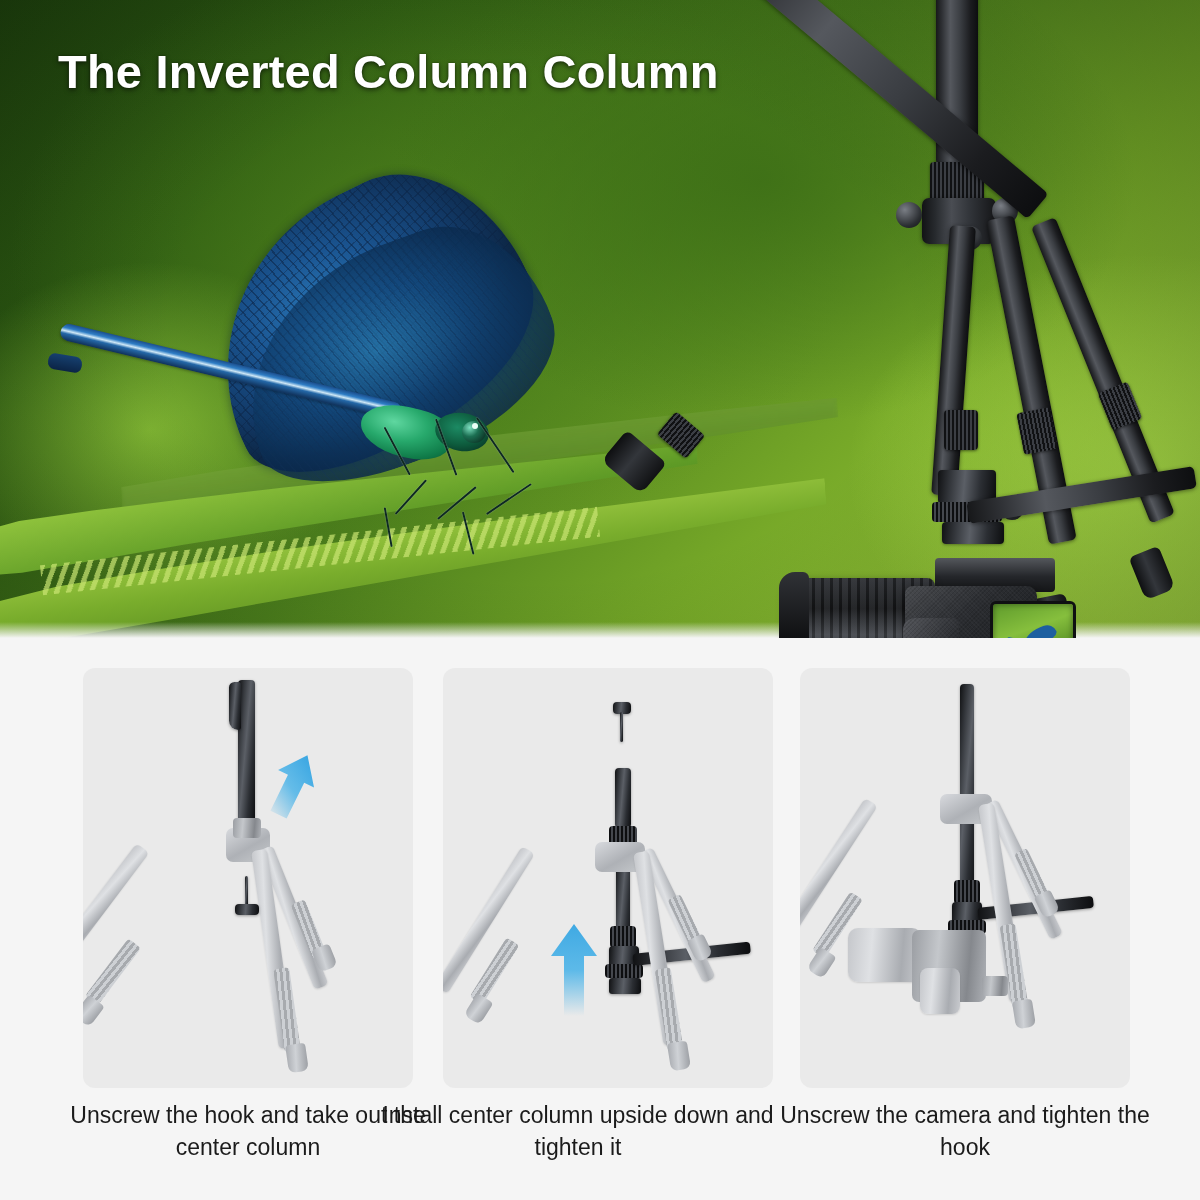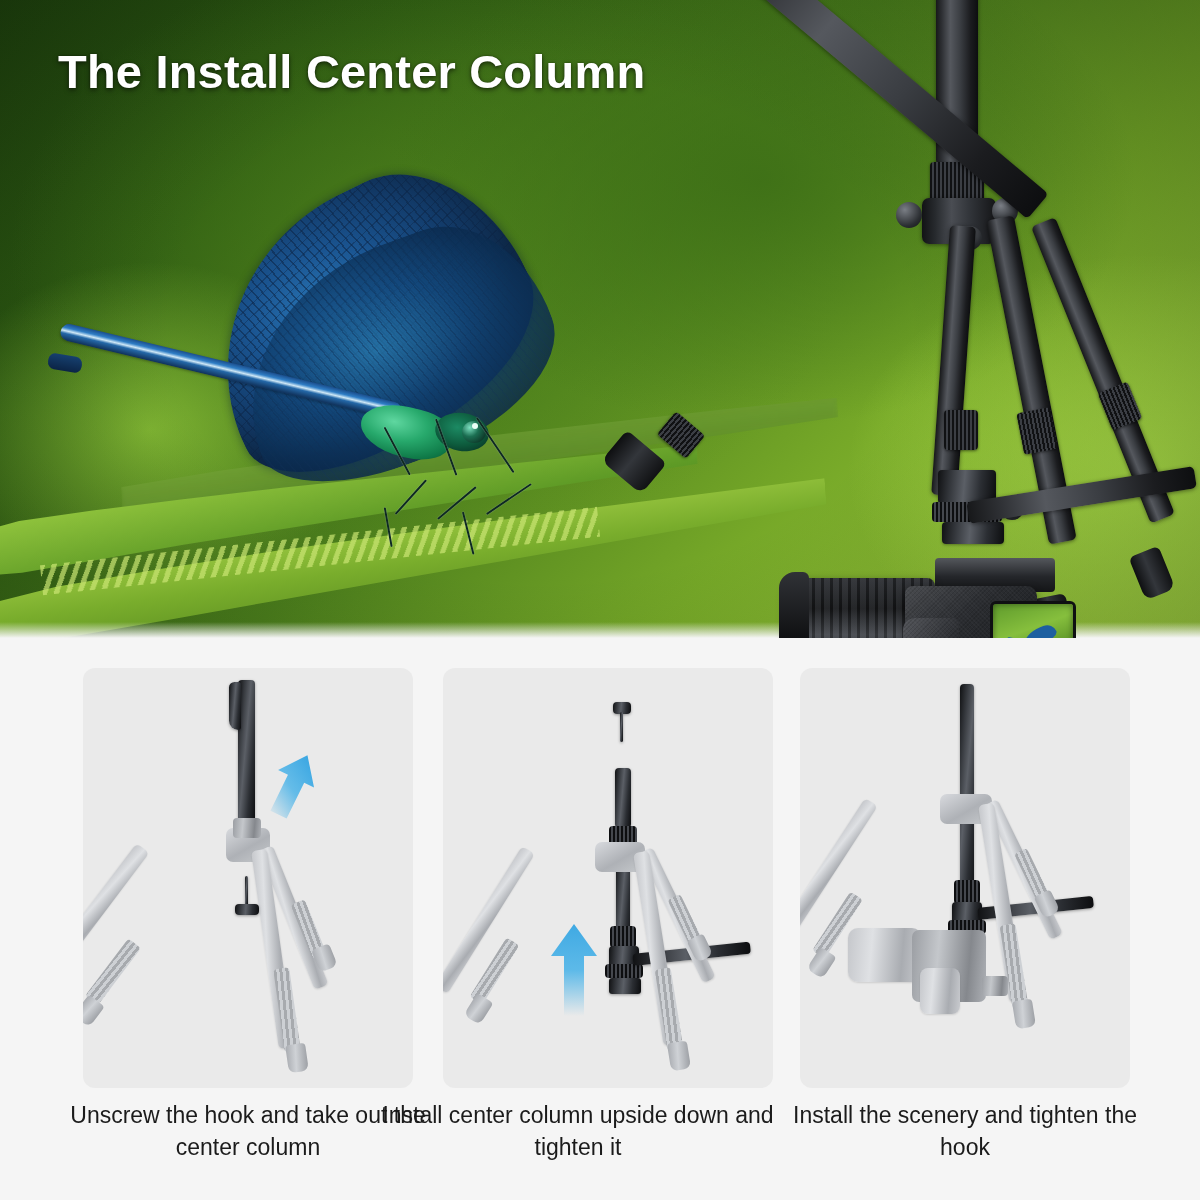--- a/index.html
+++ b/index.html
@@ -282,21 +282,21 @@
           <div class="lcd-wing"></div>
         </div>
       </div>
 
     </div>
 
     <div class="hero-fade"></div>
   </div>
 
   <div class="titles">
-    <h1 class="title">The Install Center Column</h1>
+    <h1 class="title">The Inverted Column Column</h1>
   </div>
 
   <div class="panels">
 
     <div class="panel" id="panel-1">
 
       <div class="blk" style="left:155px;top:12px;width:17px;height:145px;"></div>
       <div class="blk" style="left:146px;top:14px;width:12px;height:48px;border-radius:6px 3px 3px 10px;"></div>
 
       <div class="arrow" style="left:180px;top:82px;width:60px;height:70px;">
@@ -401,16 +401,16 @@
       <div class="ghost" style="left:120px;top:300px;width:40px;height:46px;border-radius:8px;"></div>
       <div class="ghost-dk" style="left:182px;top:308px;width:26px;height:20px;border-radius:4px;"></div>
     </div>
   </div>
 
   <div class="cam-over"></div>
 
   <div class="captions">
     <div class="caption" id="caption-1">Unscrew the hook and take out the center column</div>
     <div class="caption" id="caption-2">Install center column upside down and tighten it</div>
-    <div class="caption" id="caption-3">Install the scenery and tighten the hook</div>
+    <div class="caption" id="caption-3">Unscrew the camera and tighten the hook</div>
   </div>
 
 </div>
 
 </body></html>

